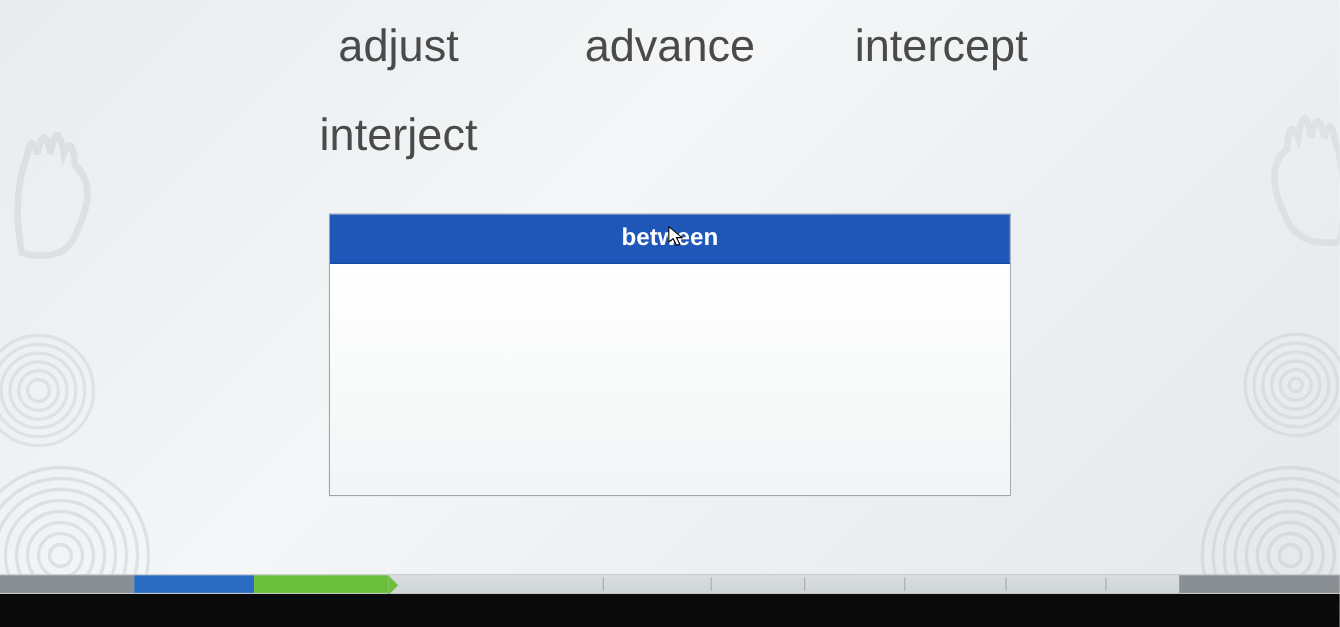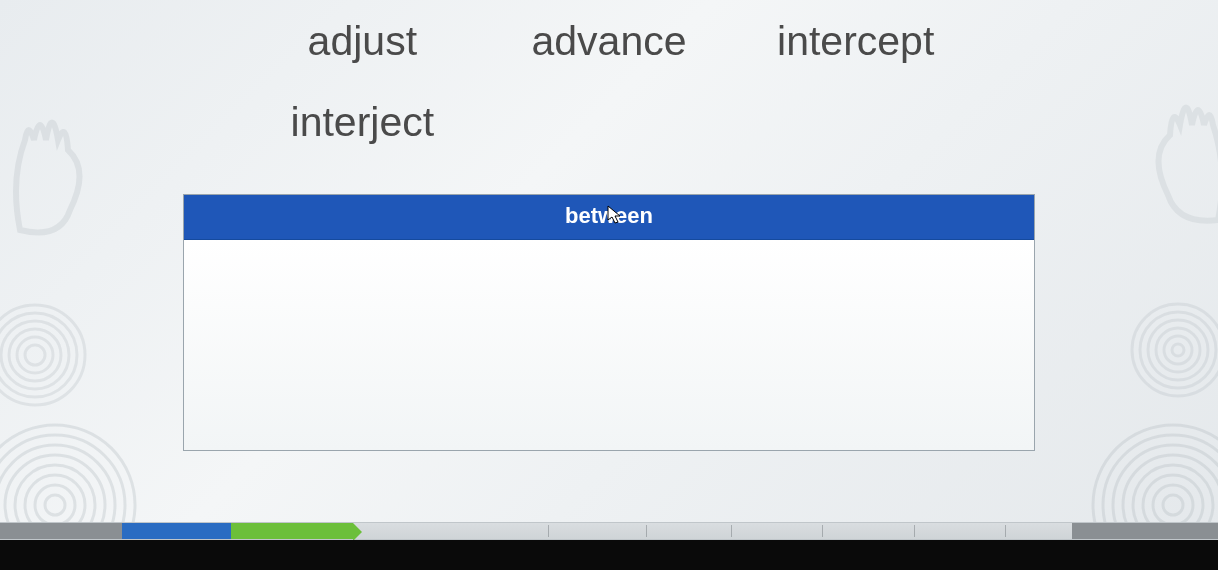--- a/index.html
+++ b/index.html
@@ -31,21 +31,21 @@
   }
   .word {
     font-size: 41px;
     color: #4a4a4a;
     font-weight: 400;
     cursor: grab;
     user-select: none;
   }
 
   .boxes {
-    width: 852px;
+    width: 620px;
     margin: 48px auto 0 auto;
     display: flex;
     justify-content: space-between;
     gap: 60px;
   }
   .dropbox {
     flex: 1;
     border: 1px solid #9aa5ad;
     background: #fdfefe;
     display: flex;

